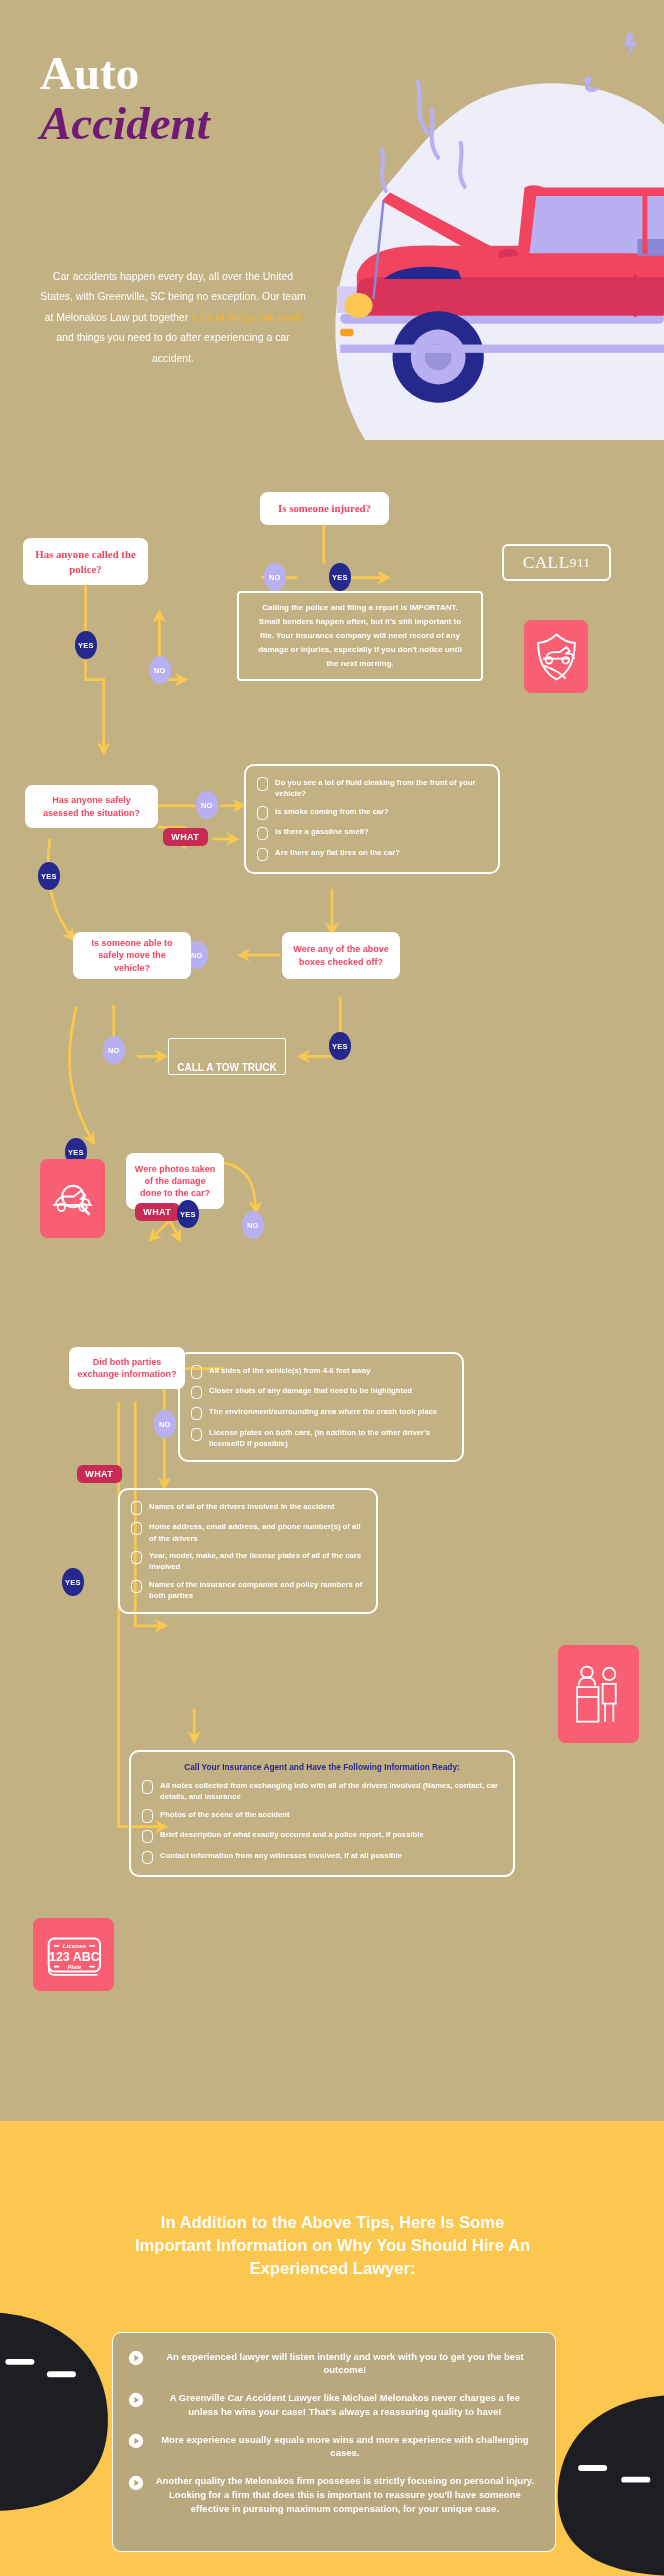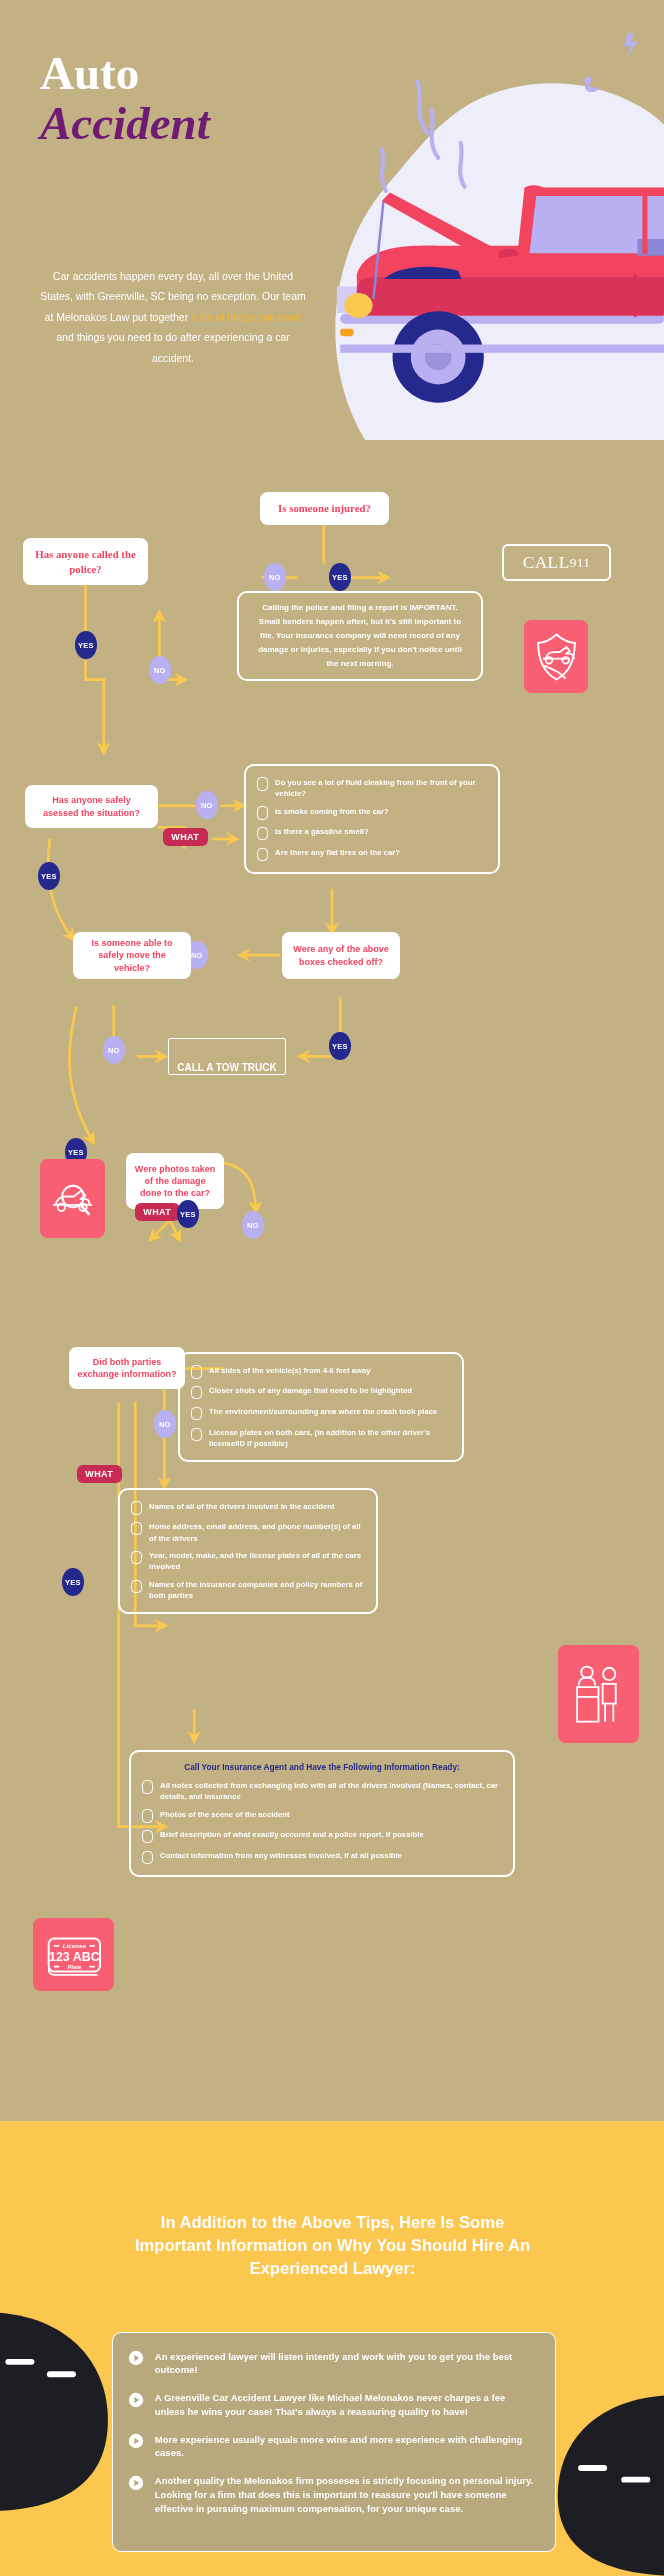--- a/index.html
+++ b/index.html
@@ -30,21 +30,21 @@
     padding:6.6px 8.3px;
   }
   .node.serif { font-family:"Liberation Serif", serif; font-weight:700; font-size:10.8px; color:#f2435f; }
   .call911 {
     position:absolute; border:2.5px solid #ffffff; border-radius:5.8px;
     color:#ffffff; font-family:"Liberation Serif", serif; font-size:17.4px;
     display:flex; align-items:center; justify-content:center; letter-spacing:0.4px;
   }
   .call911 small { font-size:13.3px; }
   .info-box {
-    position:absolute; border:2.5px solid #ffffff; border-radius:10px;
+    position:absolute; border:2.5px solid #ffffff; border-radius:4px;
     color:#ffffff; font-size:8px; line-height:1.75; font-weight:700;
     text-align:center; padding:10px 14px;
     display:flex; align-items:center; justify-content:center;
   }
   .tow {
     position:absolute; border:1.7px solid #ffffff; border-radius:2px;
     color:#ffffff; font-size:10px; font-weight:700; line-height:1.35;
     display:flex; align-items:flex-end; justify-content:center; text-align:center;
   }
 
@@ -97,21 +97,21 @@
     color:#ffffff; font-size:16.6px; font-weight:700; line-height:1.38;
   }
   .tips-card {
     position:absolute; left:112px; top:211px; width:444px; height:220px;
     background:#b7a87e; border:1.7px solid #ffffff; border-radius:9px;
     padding:16.6px 20px 16.6px 15px;
   }
   .tip { display:flex; align-items:flex-start; margin-bottom:14px; }
   .tip:last-child { margin-bottom:0; }
   .tip-ic { flex:0 0 auto; width:16px; height:16px; margin-right:10.8px; margin-top:0.8px; }
-  .tip-tx { color:#ffffff; font-size:9.5px; line-height:1.45; font-weight:700; }
+  .tip-tx { color:#ffffff; font-size:9.5px; line-height:1.45; font-weight:700;text-align:center; }
 </style>
 </head>
 <body>
 
 <div class="stage">
 
   <div id="header">
     <svg id="header-art" viewBox="0 0 430 530">
       <path d="M70,530 C10,430 30,300 95,225 C140,172 175,120 250,105 C330,88 400,120 430,150 L430,530 Z" fill="#eeeefb"></path>
       <g stroke="#b9b0f2" stroke-width="5" fill="none" stroke-linecap="round">

